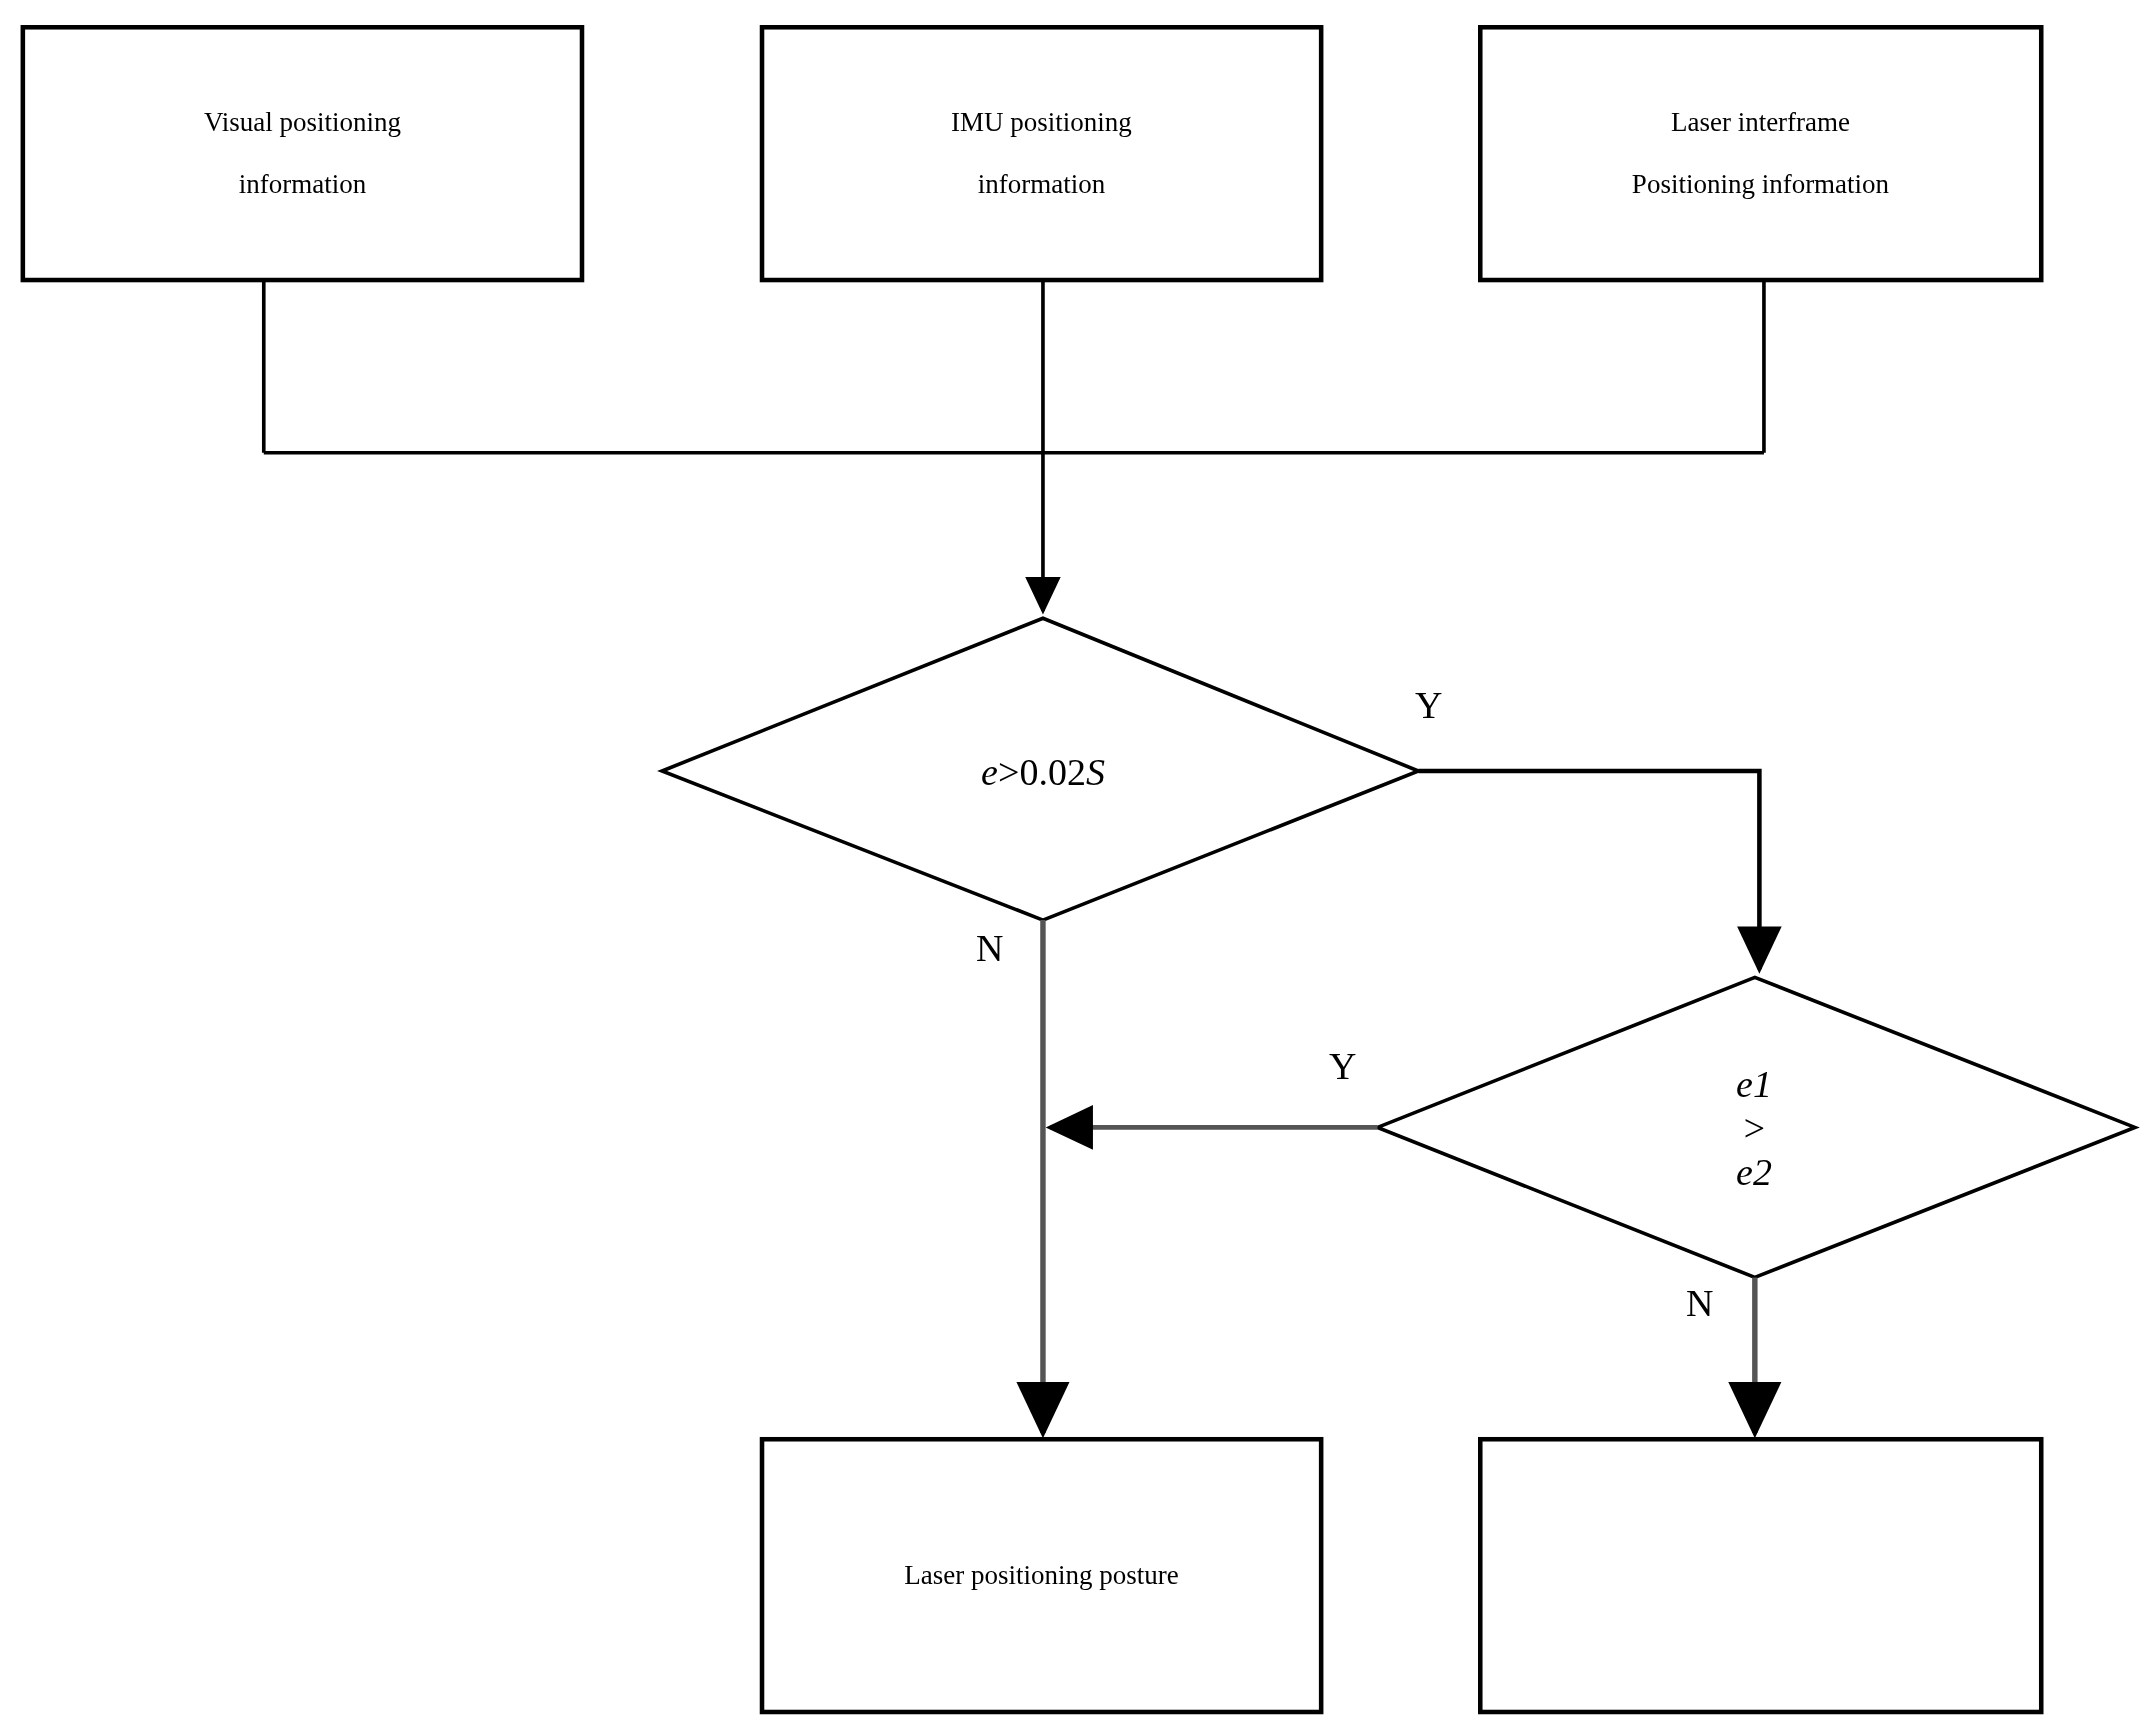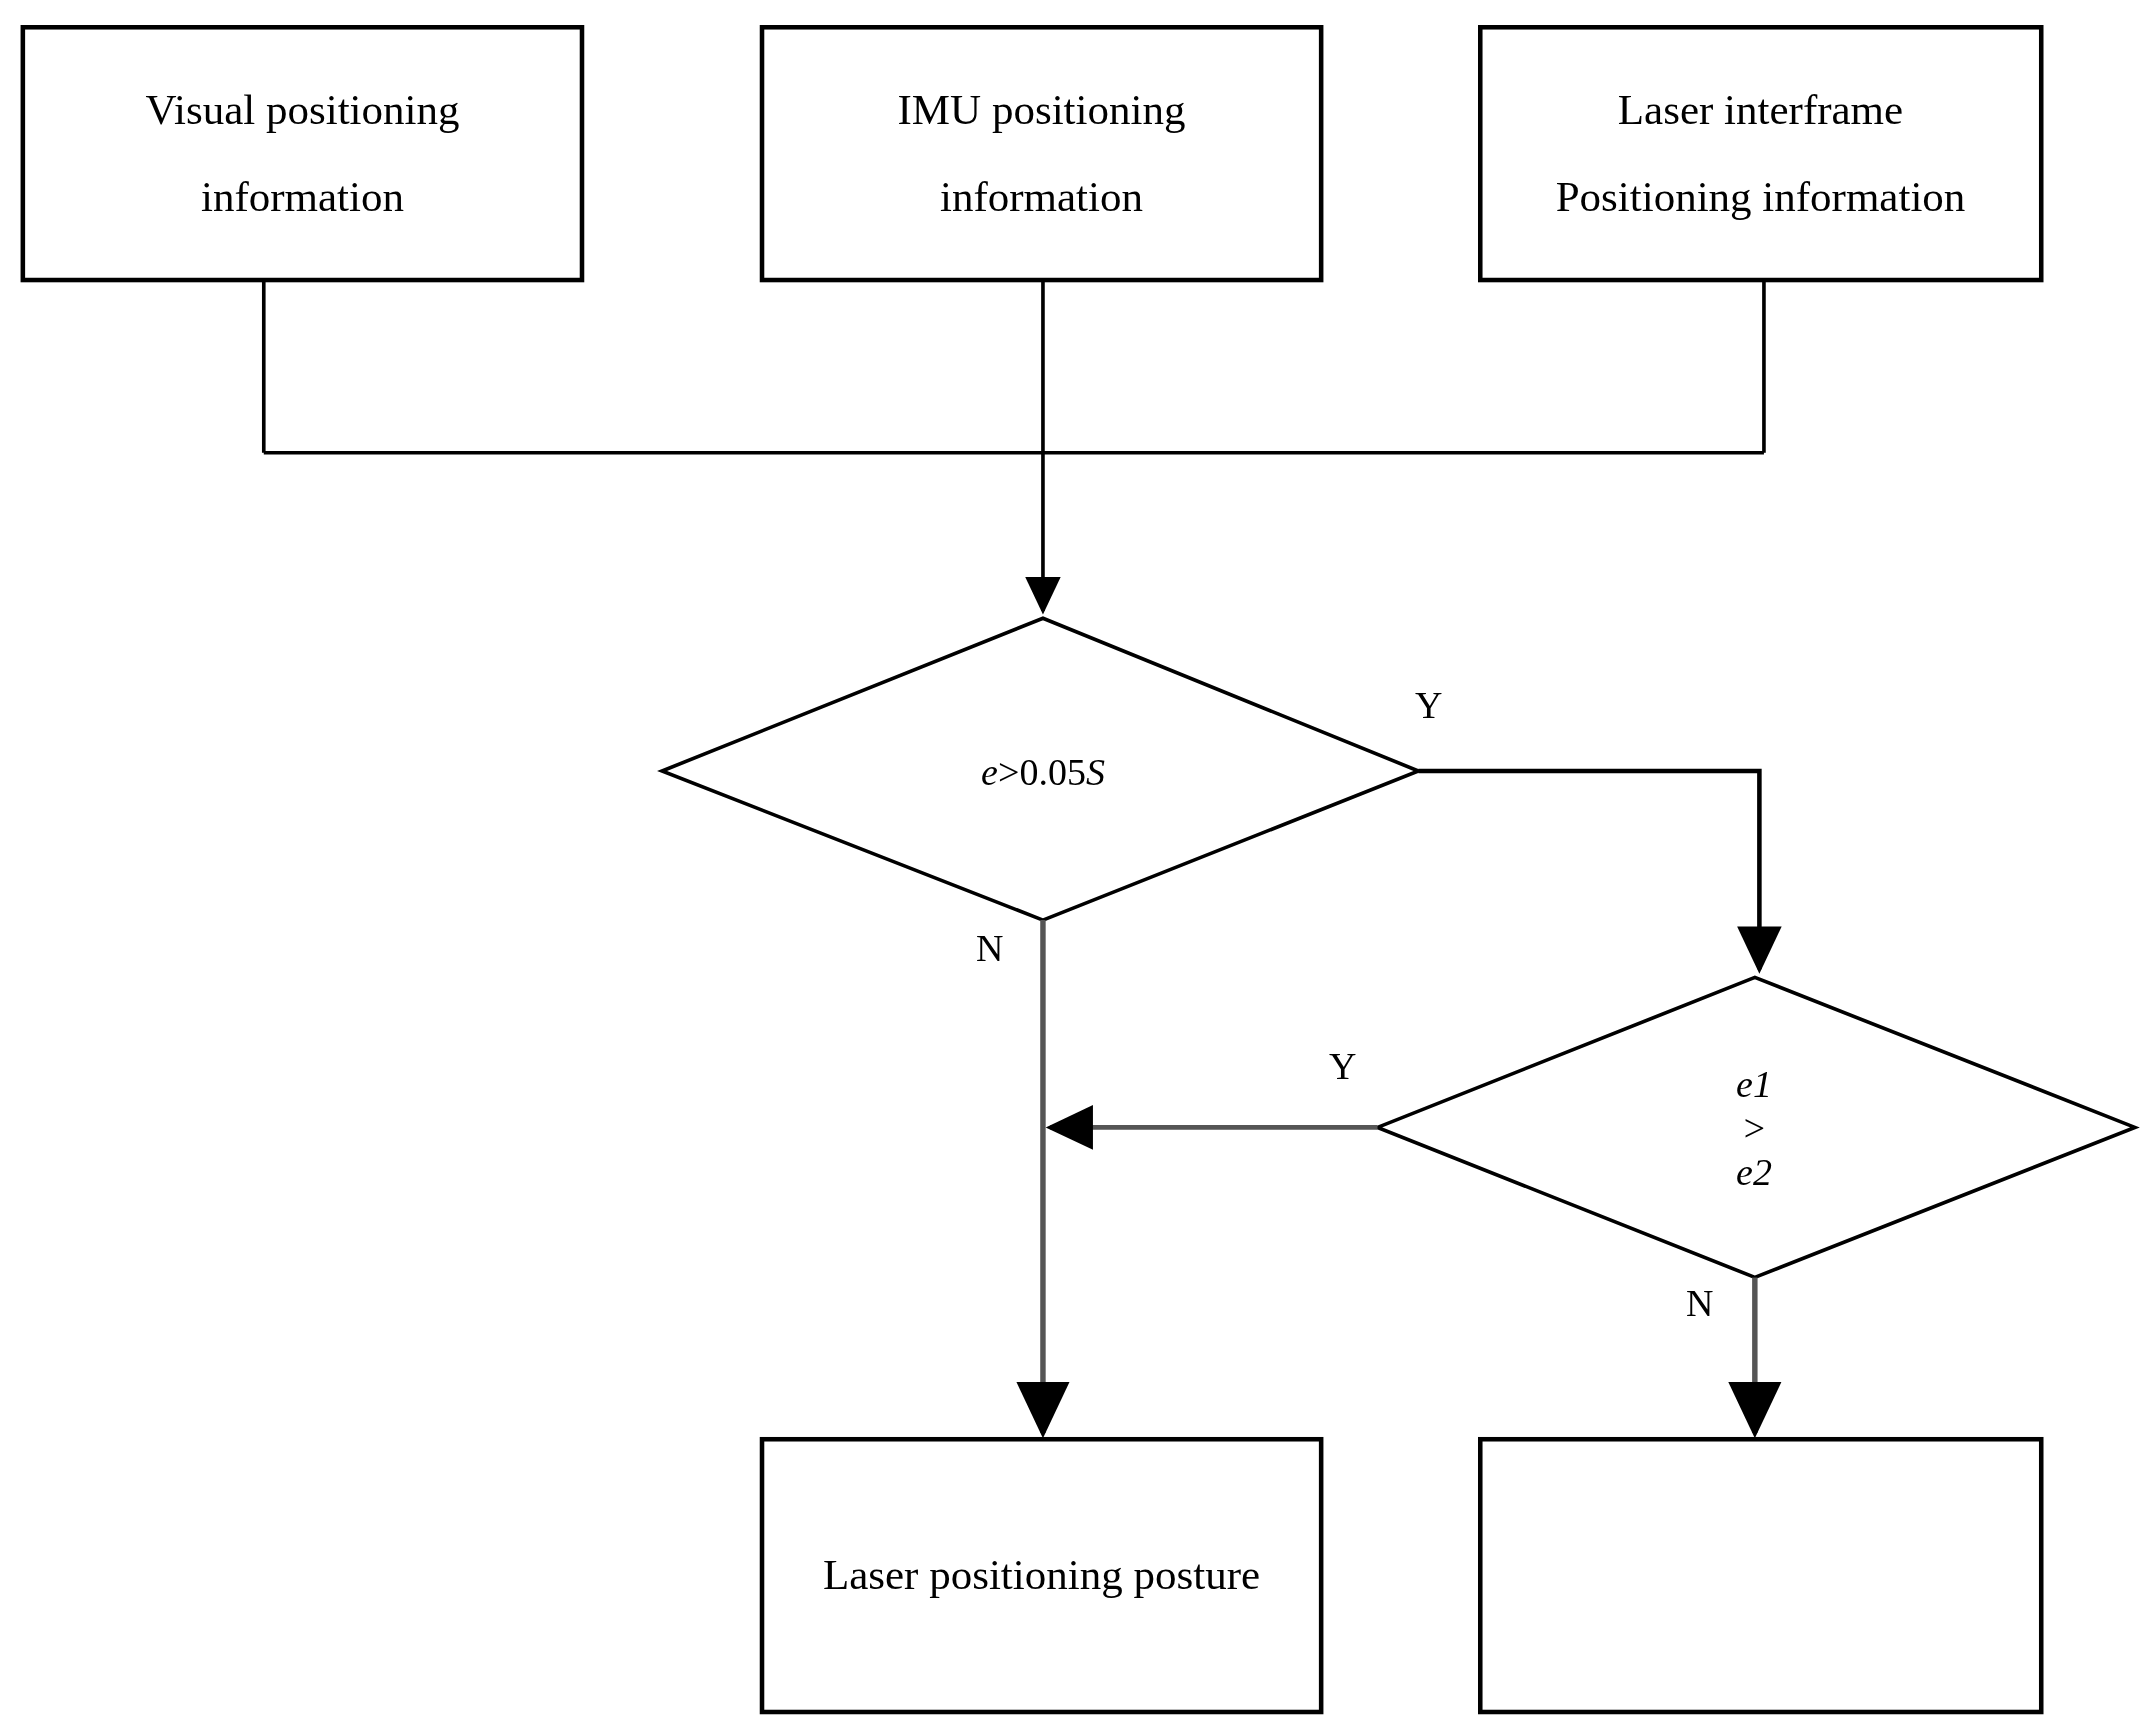--- a/index.html
+++ b/index.html
@@ -29,21 +29,21 @@
     flex-direction: column;
     align-items: center;
     justify-content: center;
     text-align: center;
     color: #000000;
     font-family: "Liberation Serif", "DejaVu Serif", serif;
     pointer-events: none;
     white-space: nowrap;
   }
   .box-label {
-    font-size: 43px;
+    font-size: 27px;
     line-height: 1.55;
     font-weight: 400;
   }
   .box-label .line2 { margin-top: 20px; }
   .decision-label {
     font-size: 38px;
     font-style: italic;
     font-weight: 400;
   }
   .decision-label .upright {
@@ -110,21 +110,21 @@
   </div>
 
   <div class="node-label box-label" style="left:1480px; top:27px; width:561px; height:253px;text-align:right;">
     <span class="line1">Laser interframe</span>
     <span class="line2">Positioning information</span>
   </div>
 
   <div class="node-label decision-label" style="left:825px; top:735px; width:436px; height:73px; flex-direction:row;">
     <span>e</span>
       <span class="upright"> &gt; </span>
-      <span class="upright">0.05</span>
+      <span class="upright">0.02</span>
       <span>S</span>
   </div>
 
   <div class="node-label decision-label" style="left:1536px; top:1091px; width:436px; height:73px; flex-direction:column;">
     <span>e1</span>
       <span> &gt; </span>
       <span>e2</span>
   </div>
 
   <div class="node-label box-label" style="left:762px; top:1439px; width:559px; height:273px;">

